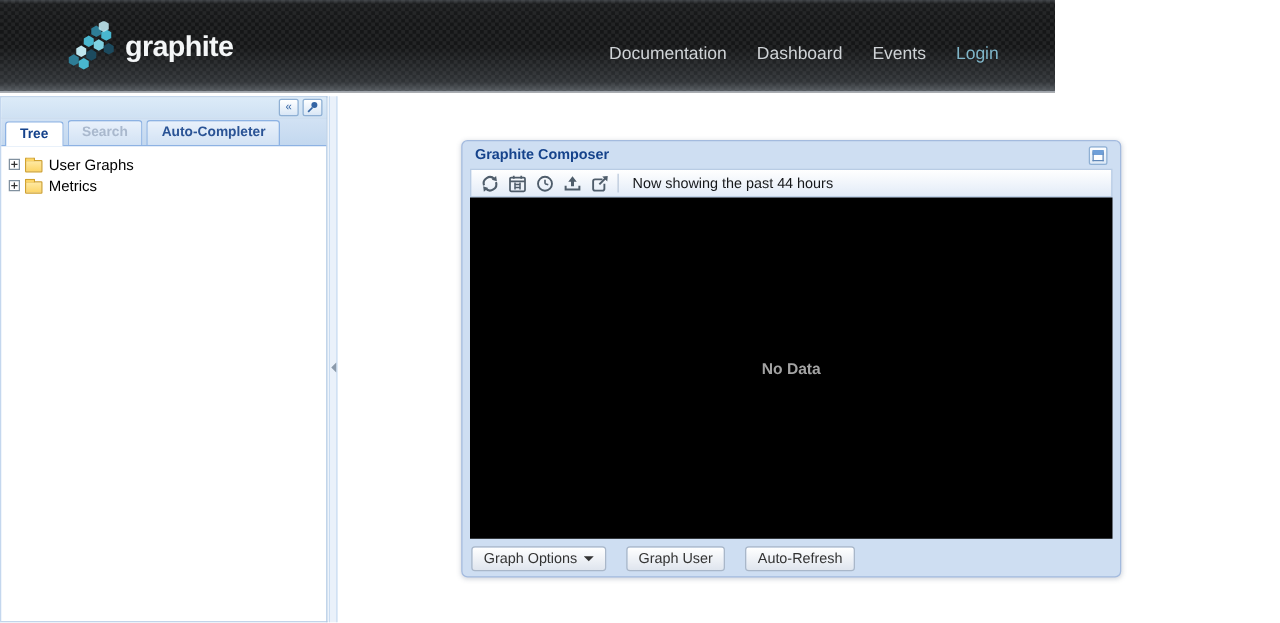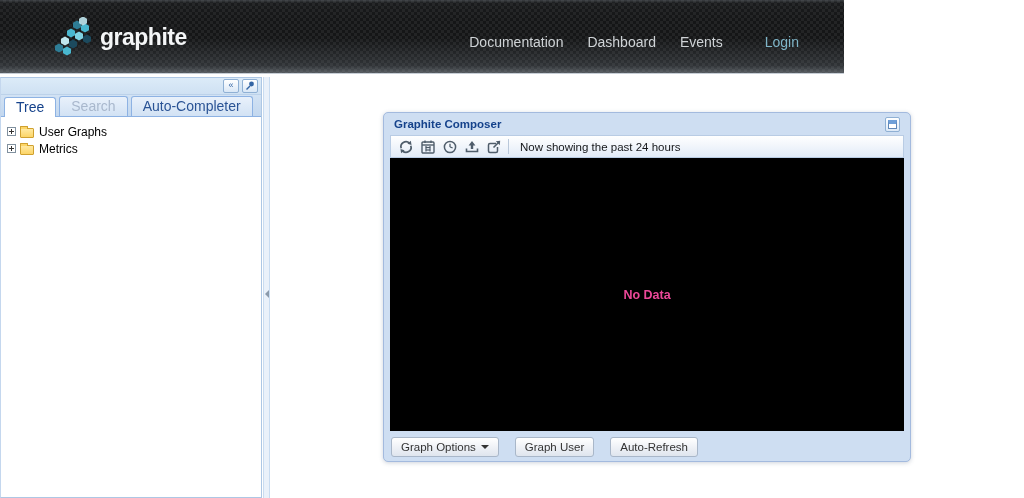--- a/index.html
+++ b/index.html
@@ -17,21 +17,21 @@
         rgba(0,0,0,0) 26%, rgba(0,0,0,0) 52%,
         rgba(125,135,145,.26) 90%, rgba(165,175,185,.45) 100%),
       conic-gradient(#232425 25%, #151617 25% 50%, #232425 50% 75%, #151617 75%);
     background-size:100% 100%, 6px 6px;
     border-bottom:1px solid #c7ced6;
   }
   .logo{ position:absolute; left:50px; top:17px; display:flex; align-items:center; }
   .logo-text{ color:#f4f6f7; font-size:23px; font-weight:bold; letter-spacing:-0.5px; margin-left:4px; }
   .nav{ position:absolute; right:45px; top:34px; display:flex; align-items:flex-end; }
   .nav a{ text-decoration:none; font-size:14px; color:#cfd3d6; margin-left:24px; cursor:pointer; }
-  .nav a.login{ color:#7fb5c8; margin-left:42px; }
+  .nav a.login{ color:#7fb5c8; margin-left:24px; }
 
   
   .sidebar{
     position:absolute; left:0; top:77px; width:262px; height:421px;
     background:#fff; border:1px solid #aec7e4; border-left:1px solid #c4d7ee;
   }
   .side-topbar{
     height:17px; background:linear-gradient(#dcebf8,#cfe1f3);
     border-bottom:1px solid #bcd2ea;
     display:flex; justify-content:flex-end; align-items:center; padding-right:3px; gap:3px;
@@ -41,21 +41,21 @@
     background:linear-gradient(#ffffff,#d9e7f6);
     color:#3465a4; font-size:9px; line-height:11px; text-align:center; cursor:pointer;
   }
   .tabbar{
     height:22px; background:linear-gradient(#d2e2f4,#c3d8ef);
     border-bottom:1px solid #8db2e3; padding:2px 0 0 3px; display:flex; align-items:flex-end;
   }
   .tab{
     height:20px; line-height:19px; padding:0 11px; margin-right:3px;
     border:1px solid #8db2e3; border-bottom:none; border-radius:3px 3px 0 0;
-    font-size:14px; font-weight:normal; cursor:pointer;
+    font-size:11px; font-weight:bold; cursor:pointer;
     background:linear-gradient(#e9f1fb,#d2e2f4); color:#2a5395;
   }
   .tab.active{ background:#fff; color:#15428b; position:relative; top:1px; }
   .tab.disabled{ color:#a9b8cd; cursor:default; }
   .tree{ padding:6px 0 0 4px; }
   .tree-row{ display:flex; align-items:center; height:17px; cursor:pointer; }
   .expander{
     position:relative; width:9px; height:9px; border:1px solid #81919f; background:#fff; margin:0 4px 0 2px;
   }
   .expander::before{ content:""; position:absolute; left:1px; right:1px; top:3px; height:1px; background:#333; }
@@ -75,21 +75,21 @@
     position:absolute; left:263px; top:77px; width:7px; height:421px;
     background:#eaf1fa; border-left:1px solid #c9dcf1; border-right:1px solid #c9dcf1; cursor:col-resize;
   }
   .splitter-grip{
     position:absolute; top:213px; left:1px; width:0; height:0;
     border-top:4px solid transparent; border-bottom:4px solid transparent; border-right:4px solid #8b9aab;
   }
 
   
   .window{
-    position:absolute; left:383px; top:112px; width:528px; height:350px;
+    position:absolute; left:369px; top:112px; width:528px; height:350px;
     background:#cedef2; border:1px solid #a3bade; border-radius:5px;
     box-shadow:0 1px 4px rgba(60,80,110,.25);
   }
   .win-title{
     height:22px; line-height:21px; padding:0 10px; font-size:11.5px; font-weight:bold; color:#15428b;
     display:flex; justify-content:space-between; align-items:center;
   }
   .maxi-btn{
     width:15px; height:15px; border:1px solid #8fb0d4; border-radius:2px; background:linear-gradient(#fff,#dce9f7);
     position:relative; cursor:pointer;
@@ -103,21 +103,21 @@
     background:linear-gradient(#ffffff,#e2ebf7);
     display:flex; align-items:center; padding:0 4px;
   }
   .tb-btn{ width:22px; height:19px; display:flex; align-items:center; justify-content:center; border-radius:2px; cursor:pointer; }
   .tb-sep{ width:1px; height:15px; background:#b9c8da; margin:0 6px 0 3px; }
   .tb-status{ font-size:11.5px; color:#15171a; margin-left:5px; }
   .graph-area{
     margin:0 6px; height:273px; background:#000;
     display:flex; align-items:center; justify-content:center;
   }
-  .no-data{ color:#ec4899; font-size:12.5px; font-weight:bold; }
+  .no-data{ color:#a3a3a3; font-size:12.5px; font-weight:bold; }
   .win-footer{ height:31px; display:flex; align-items:center; padding:0 7px; gap:16px; }
   .btn{
     border:1px solid #a9b7c9; border-radius:3px; background:linear-gradient(#ffffff,#dfe5ee);
     font-size:11.5px; color:#333; padding:3px 9px; cursor:pointer; display:flex; align-items:center;
     font-family:"Liberation Sans", sans-serif;
   }
   .caret{
     display:inline-block; width:0; height:0; margin-left:5px;
     border-left:4px solid transparent; border-right:4px solid transparent; border-top:4px solid #333;
   }
@@ -231,21 +231,21 @@
         </svg>
       </div>
       <div class="tb-btn">
         <svg class="icon" width="16" height="16" viewBox="0 0 16 16">
           <path d="M10 4.5 H4 a1.5 1.5 0 0 0 -1.5 1.5 v6 a1.5 1.5 0 0 0 1.5 1.5 h6 a1.5 1.5 0 0 0 1.5 -1.5 V8" fill="none" stroke="#4f5d6b" stroke-width="1.5"></path>
           <line x1="7.5" y1="8.5" x2="13" y2="3" stroke="#4f5d6b" stroke-width="1.6"></line>
           <polygon points="9.8,2.2 14.2,1.8 13.8,6.2" fill="#4f5d6b"></polygon>
         </svg>
       </div>
       <div class="tb-sep"></div>
-      <span class="tb-status">Now showing the past 24 hours</span>
+      <span class="tb-status">Now showing the past 44 hours</span>
     </div>
 
     <div class="graph-area">
       <span class="no-data">No Data</span>
     </div>
 
     <div class="win-footer">
       <button class="btn">
         <span>Graph Options</span>
         <span class="caret"></span>

